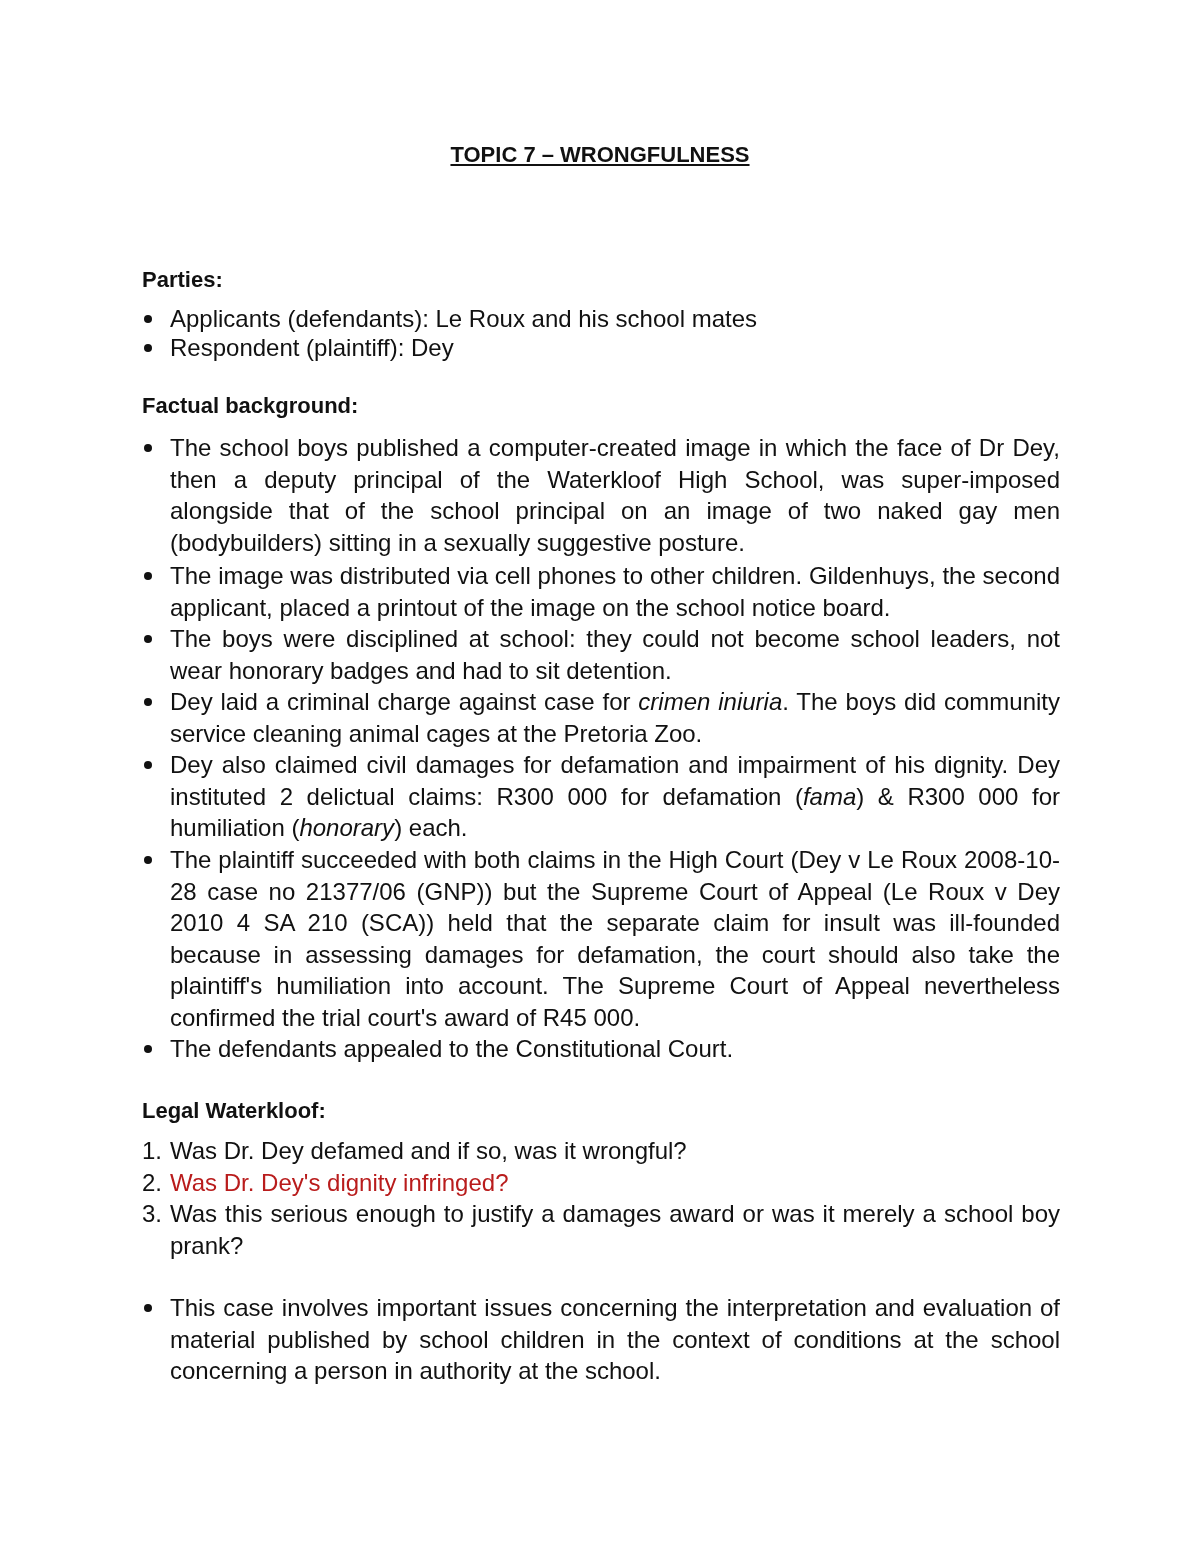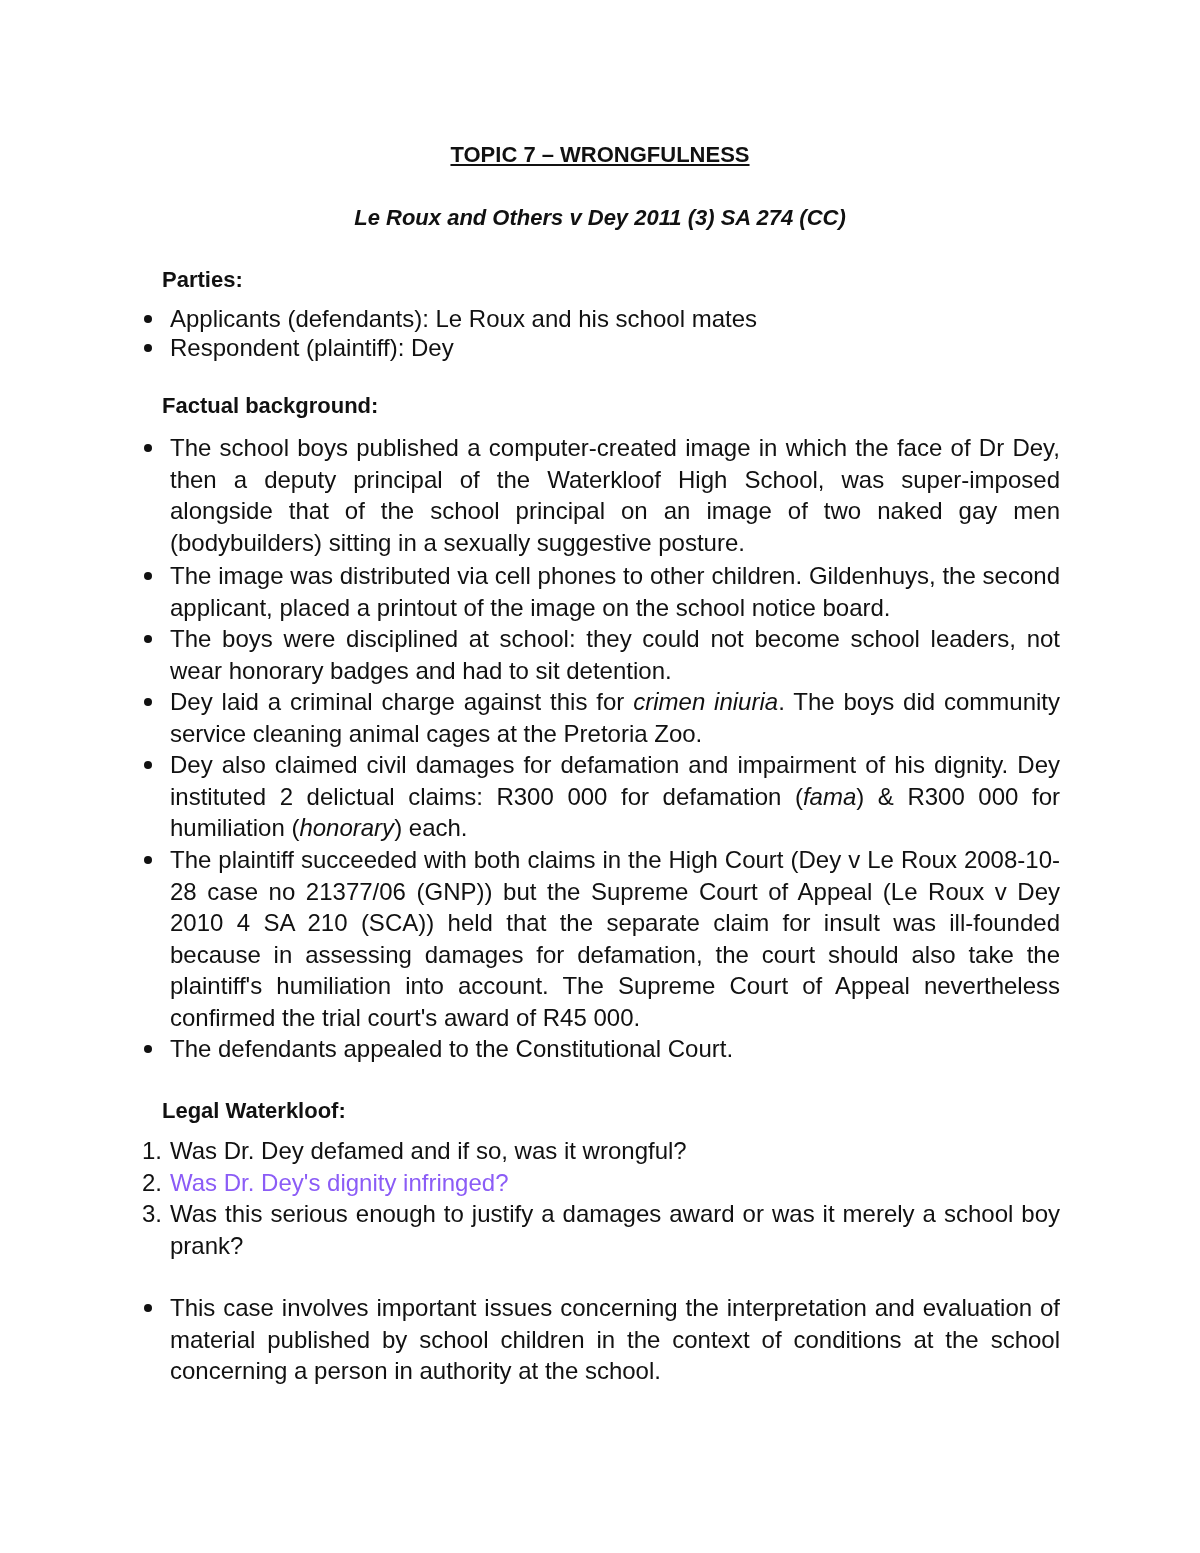--- a/index.html
+++ b/index.html
@@ -3,36 +3,35 @@
 <meta charset="utf-8">
 <style>
   html, body { margin: 0; padding: 0; background: #ffffff; }
   body { width: 1200px; height: 1553px; position: relative; overflow: hidden;
          font-family: "Liberation Sans", sans-serif; color: #111; }
   .page { position: absolute; left: 0; top: 0; width: 956px; height: 1553px; }
   .title { position: absolute; top: 142px; left: 0; width: 1200px; text-align: center;
            font-size: 22px; font-weight: bold; text-decoration: underline; }
   .case { position: absolute; top: 205px; left: 0; width: 1200px; text-align: center;
           font-size: 22px; font-weight: bold; font-style: italic; }
-  .heading { position: absolute; left: 142px; font-size: 22px; font-weight: bold; margin-left: 20px; }
+  .heading { position: absolute; left: 142px; font-size: 22px; font-weight: bold; }
   .item { position: absolute; left: 142px; width: 918px; font-size: 24px; line-height: 31.5px; }
   .item .marker { position: absolute; left: 0; top: 0; width: 28px; }
   .item .bullet { position: absolute; left: 2px; top: 12px; width: 8px; height: 8px;
                   border-radius: 50%; background: #111; }
   .item .text { margin-left: 28px; text-align: justify; }
   .item .num { position: absolute; left: 0; top: 0; }
   em { }
 </style>
 </head>
 <body>
 
 <div class="page">
 
   <div class="title">TOPIC 7 – WRONGFULNESS</div>
-  <div class="case">Le Roux and Others v Dey 2011 (3) SA 274 (CC)</div>
 
   <div class="heading" style="top:267px">Parties:</div>
   <div class="item" style="top:303px">
     <span class="marker">
         <span class="bullet"></span>
       </span>
     <div class="text">Applicants (defendants): Le Roux and his school mates</div>
   </div>
   <div class="item" style="top:332px">
     <span class="marker">
@@ -58,21 +57,21 @@
   <div class="item" style="top:560px">
     <span class="marker">
         <span class="bullet"></span>
       </span>
     <div class="text">The image was distributed via cell phones to other children. Gildenhuys, the second applicant, placed a printout of the image on the school notice board.</div>
   </div>
   <div class="item" style="top:686px">
     <span class="marker">
         <span class="bullet"></span>
       </span>
-    <div class="text"><span>Dey laid a criminal charge against this for </span><em>crimen iniuria</em><span>. The boys did community service cleaning animal cages at the Pretoria Zoo.</span></div>
+    <div class="text"><span>Dey laid a criminal charge against case for </span><em>crimen iniuria</em><span>. The boys did community service cleaning animal cages at the Pretoria Zoo.</span></div>
   </div>
   <div class="item" style="top:749px">
     <span class="marker">
         <span class="bullet"></span>
       </span>
     <div class="text"><span>Dey also claimed civil damages for defamation and impairment of his dignity. Dey instituted 2 delictual claims: R300 000 for defamation (</span><em>fama</em><span>) &amp; R300 000 for humiliation (</span><em>honorary</em><span>) each.</span></div>
   </div>
   <div class="item" style="top:844px">
     <span class="marker">
         <span class="bullet"></span>
@@ -87,21 +86,21 @@
   </div>
 
   <div class="heading" style="top:1098px">Legal Waterkloof:</div>
 
   <div class="item" style="top:1135px">
     <span class="num">1.</span>
     <div class="text">Was Dr. Dey defamed and if so, was it wrongful?</div>
   </div>
   <div class="item" style="top:1167px">
     <span class="num">2.</span>
-    <div class="text" style="color:#8b5cf6">Was Dr. Dey's dignity infringed?</div>
+    <div class="text" style="color:#b91c1c">Was Dr. Dey's dignity infringed?</div>
   </div>
   <div class="item" style="top:1198px">
     <span class="num">3.</span>
     <div class="text">Was this serious enough to justify a damages award or was it merely a school boy prank?</div>
   </div>
 
   <div class="item" style="top:1292px">
     <span class="marker">
         <span class="bullet"></span>
       </span>

